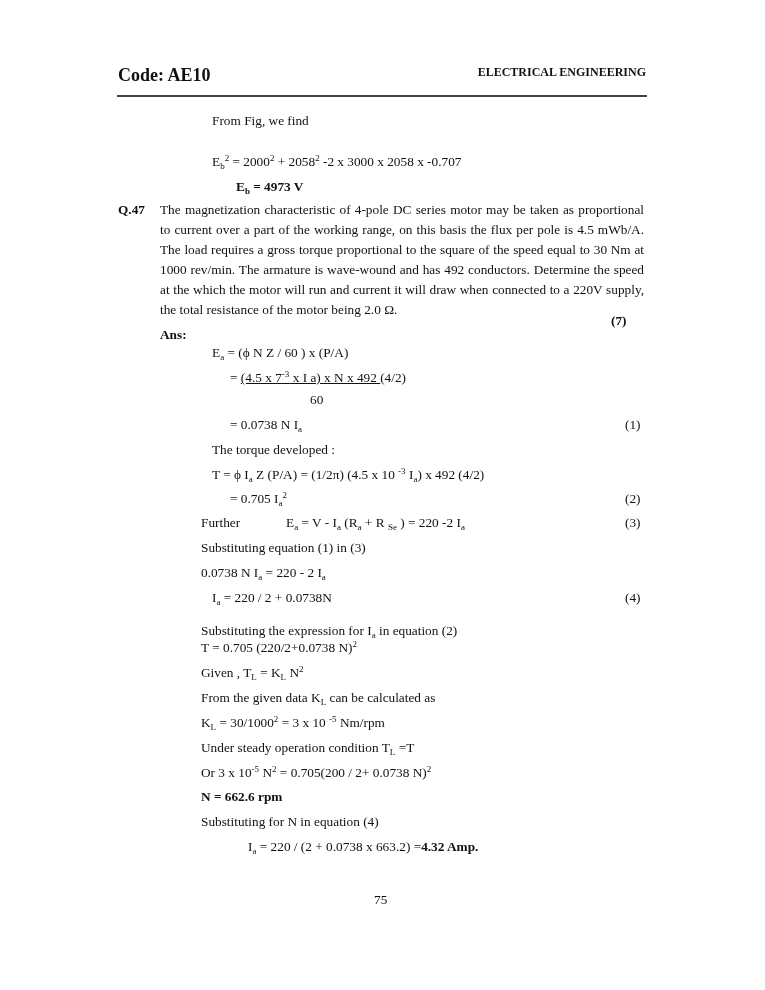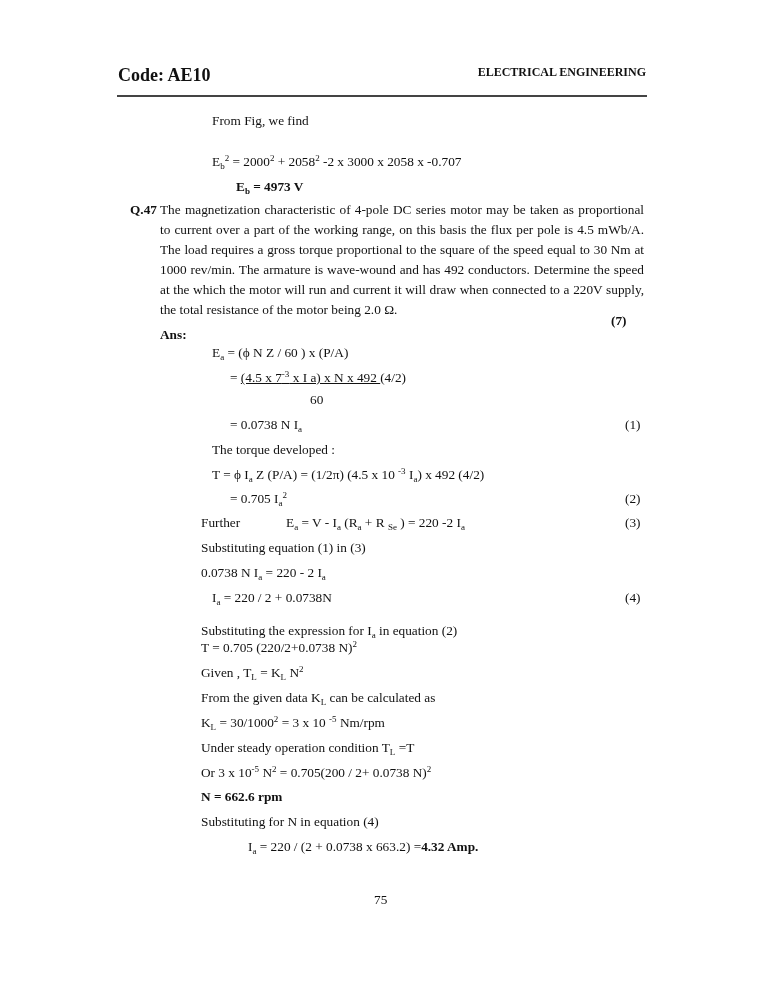--- a/index.html
+++ b/index.html
@@ -23,21 +23,21 @@
 <div class="hr"></div>
 
 <div class="abs" style="left:212px;top:114px;font-family:Liberation Serif, serif;">From Fig, we find</div>
 <div class="abs" style="left:212px;top:155px;">
   <span>E</span><sub>b</sub><sup>2</sup><span> = 2000</span><sup>2</sup><span> + 2058</span><sup>2</sup><span> -2 x 3000 x 2058 x -0.707</span>
 </div>
 <div class="abs bold" style="left:208px;top:180px;margin-left:28px;">
   <span>E</span><sub>b</sub><span> = 4973 V</span>
 </div>
 
-<div class="abs bold" style="left:118px;top:203px;margin-left:12px;">Q.47</div>
+<div class="abs bold" style="left:118px;top:203px;">Q.47</div>
 <div class="para">The magnetization characteristic of 4-pole DC series motor may be taken as proportional to current over a part of the working range, on this basis the flux per pole is 4.5 mWb/A. The load requires a gross torque proportional to the square of the speed equal to 30 Nm at 1000 rev/min. The armature is wave-wound and has 492 conductors. Determine the speed at the which the motor will run and current it will draw when connected to a 220V supply, the total resistance of the motor being 2.0 Ω.</div>
 <div class="abs bold" style="left:611px;top:314px;">(7)</div>
 
 <div class="abs bold" style="left:160px;top:328px;">Ans:</div>
 
 <div class="abs" style="left:212px;top:346px;">
   <span>E</span><sub>a</sub><span> =  (ϕ N Z / 60 ) x (P/A)</span>
 </div>
 <div class="abs" style="left:230px;top:371px;">
   <span>=  </span><span class="u"><span>(4.5 x 7</span><sup>-3</sup><span> x I a) x N x 492 </span></span><span> (4/2)</span>

